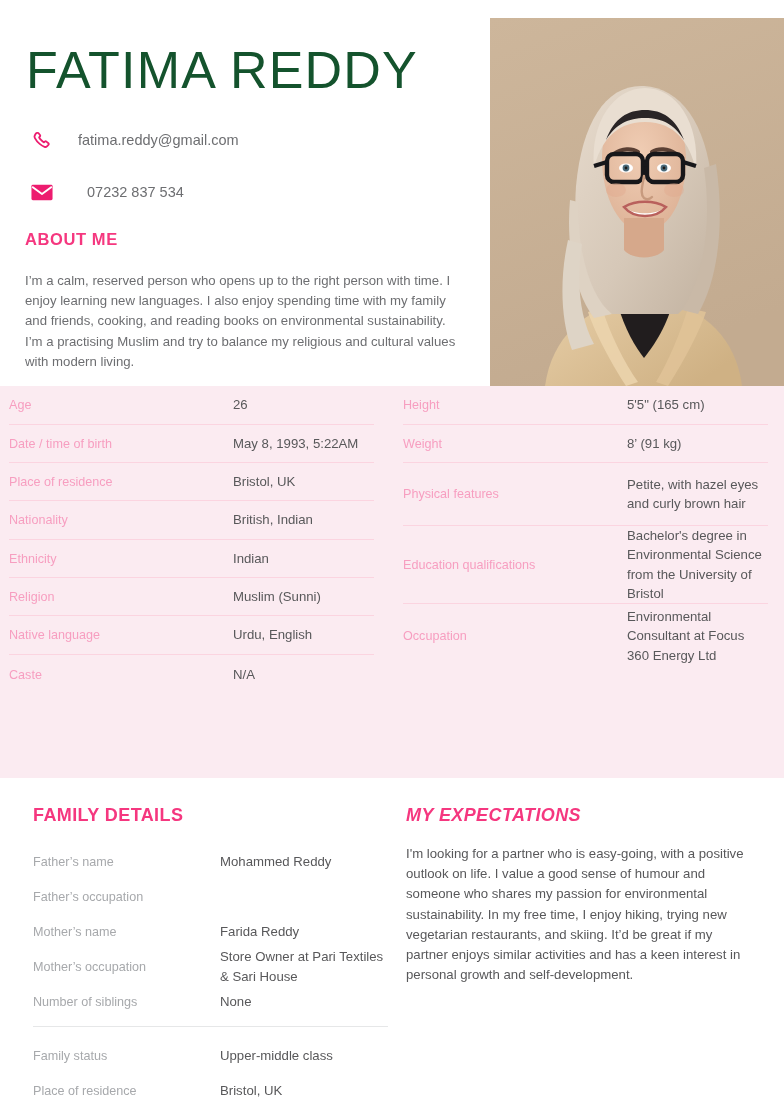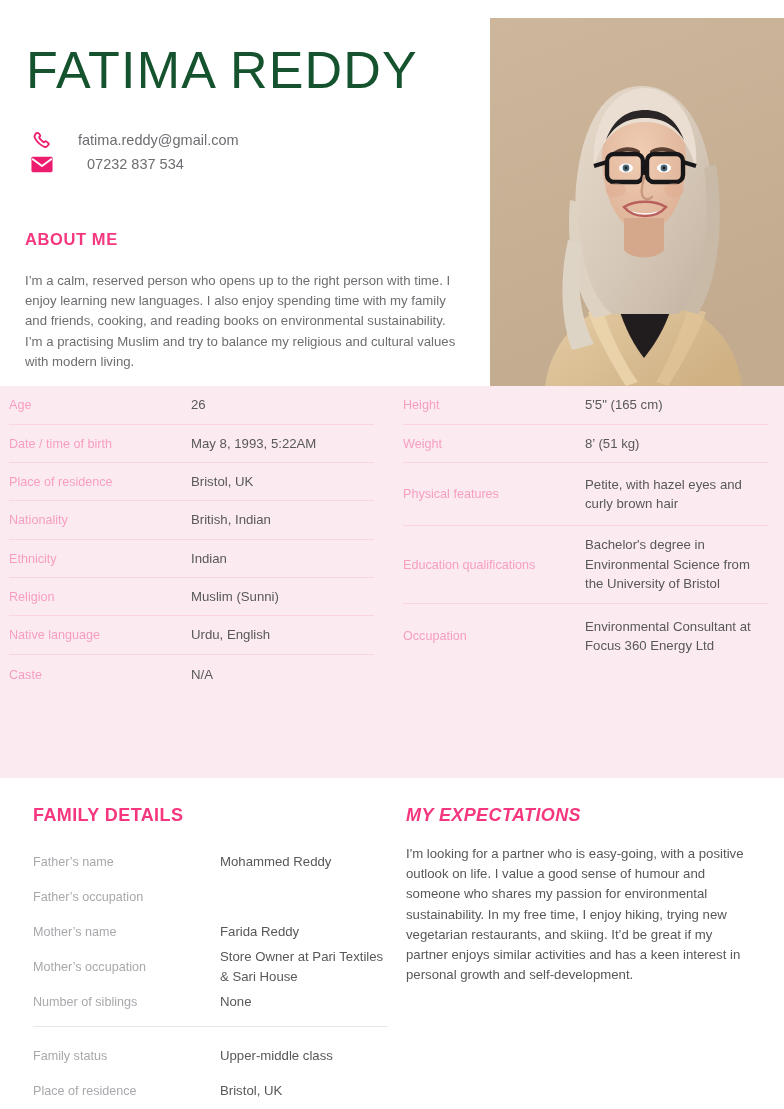--- a/index.html
+++ b/index.html
@@ -48,21 +48,21 @@
   }
 
   .contact-row {
     position: absolute;
     left: 30px;
     display: flex;
     align-items: center;
     gap: 14px;
   }
   .contact-row.c1 { top: 129px; }
-  .contact-row.c2 { top: 153px; gap: 23px; }
+  .contact-row.c2 { top: 181px; gap: 23px; }
   .contact-icon { width: 24px; height: 22px; display: flex; align-items: center; justify-content: center; }
   .contact-icon svg { display: block; }
   .contact-text {
     font-size: 14.5px;
     color: #6d6e71;
     padding-left: 10px;
   }
 
   .about-head {
     position: absolute;
@@ -109,20 +109,21 @@
   .prow .plabel {
     width: 182px;
     flex: 0 0 182px;
     font-size: 12.6px;
     color: #f79ec0;
   }
   .prow .pvalue {
     font-size: 13.2px;
     color: #58585a;
     line-height: 19.5px;
+    margin-left: 42px;
   }
 
   
   .bottom { position: absolute; left: 0; top: 778px; width: 784px; height: 331px; background: #ffffff; }
 
   .sec-head {
     position: absolute;
     font-size: 18px;
     font-weight: 700;
     letter-spacing: 0.4px;
@@ -304,21 +305,21 @@
     </div>
   </div>
 
   <div class="pink-col right">
     <div class="prow" style="height:39px">
       <span class="plabel">Height</span>
       <span class="pvalue">5'5" (165 cm)</span>
     </div>
     <div class="prow" style="height:38px">
       <span class="plabel">Weight</span>
-      <span class="pvalue">8’ (51 kg)</span>
+      <span class="pvalue">8’ (91 kg)</span>
     </div>
     <div class="prow" style="height:63px">
       <span class="plabel">Physical features</span>
       <span class="pvalue">Petite, with hazel eyes and curly brown hair</span>
     </div>
     <div class="prow" style="height:78px">
       <span class="plabel">Education qualifications</span>
       <span class="pvalue">Bachelor's degree in Environmental Science from the University of Bristol</span>
     </div>
     <div class="prow" style="height:64px">

